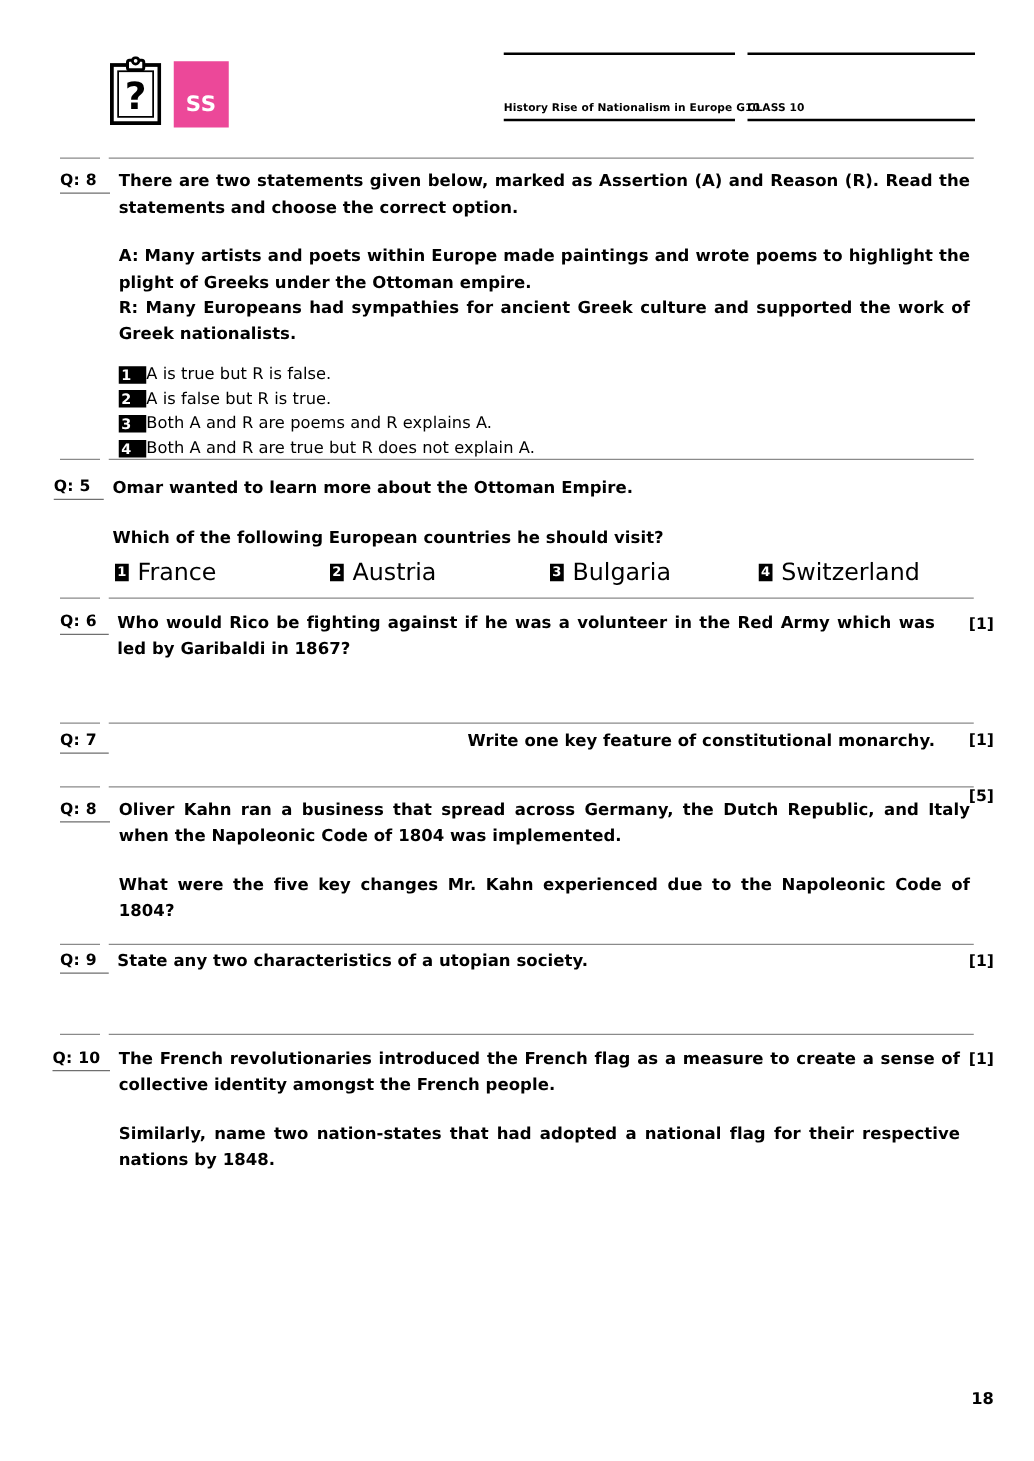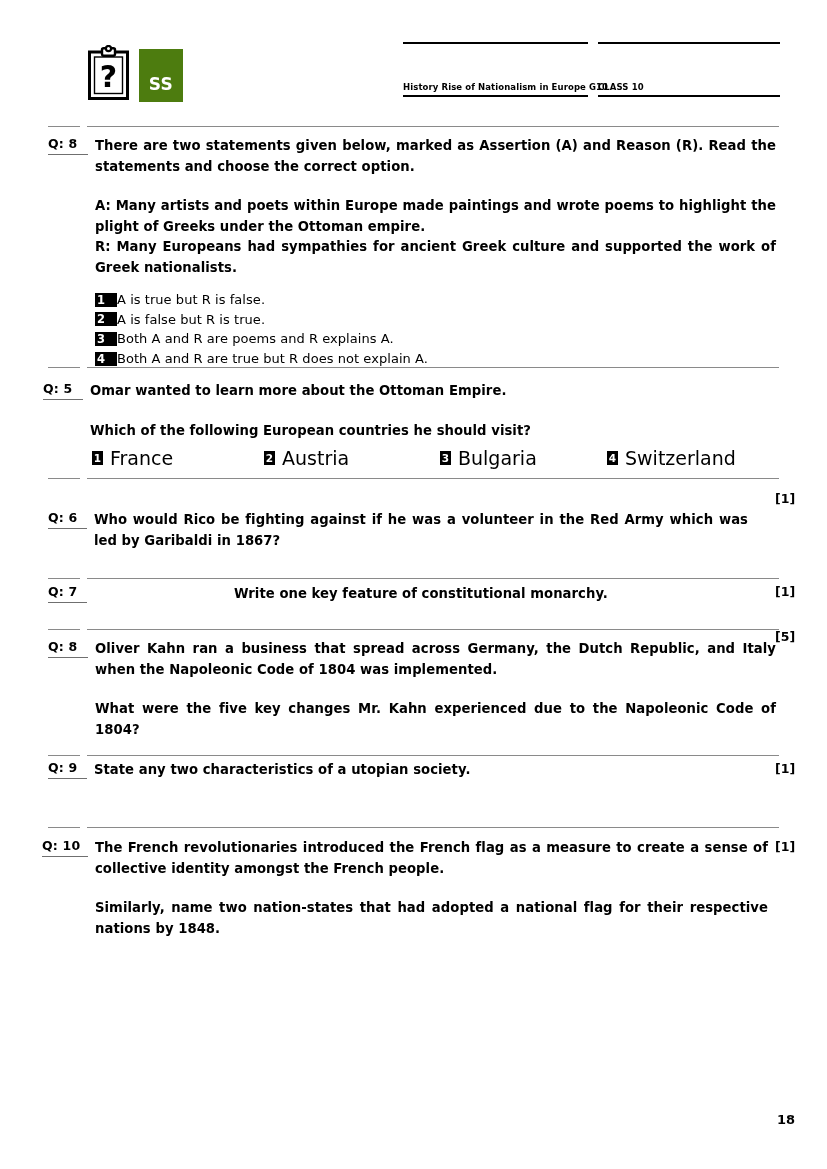--- a/index.html
+++ b/index.html
@@ -39,21 +39,21 @@
     gap: 10px;
   }
   .clipboard-icon {
     width: 41px;
     height: 55px;
     display: block;
   }
   .ss-badge {
     width: 44px;
     height: 53px;
-    background: #4d7c0f;
+    background: #ec4899;
     position: relative;
     margin-top: 4px;
   }
   .ss-badge span {
     position: absolute;
     left: 0;
     right: 0;
     bottom: 8px;
     text-align: center;
     color: #ffffff;
@@ -301,37 +301,37 @@
       <div class="otext">Switzerland</div>
     </div>
   </div>
 
   <div class="q-divider" style="top:478px;">
     <div class="seg-a"></div>
       <div class="seg-gap"></div>
       <div class="seg-b" style="width:692px;"></div>
   </div>
 
-  <div class="qrow" style="left:48px; top:510px; width:700px;">
+  <div class="qrow" style="left:48px; top:489px; width:700px;">
     <div class="qnum" style="width:40px;">Q: 6</div>
     <div class="qbody" style="width:673px; margin-left:7px;">
       <p>Who would Rico be fighting against if he was a volunteer in the Red Army which was led by Garibaldi in 1867?</p>
     </div>
   </div>
   <div class="marks" style="left:775px; top:491px;">[1]</div>
 
   <div class="q-divider" style="top:578px;">
     <div class="seg-a"></div>
       <div class="seg-gap"></div>
       <div class="seg-b" style="width:692px;"></div>
   </div>
 
   <div class="qrow" style="left:48px; top:584px; width:700px;">
     <div class="qnum" style="width:40px;">Q: 7</div>
-    <div class="qbody" style="width:673px; margin-left:7px; text-align:center;">
+    <div class="qbody" style="width:673px; margin-left:7px; text-align:right;">
       <p>Write one key feature of constitutional monarchy.</p>
     </div>
   </div>
   <div class="marks" style="left:775px; top:584px;">[1]</div>
 
   <div class="q-divider" style="top:629px;">
     <div class="seg-a"></div>
       <div class="seg-gap"></div>
       <div class="seg-b" style="width:692px;"></div>
   </div>

